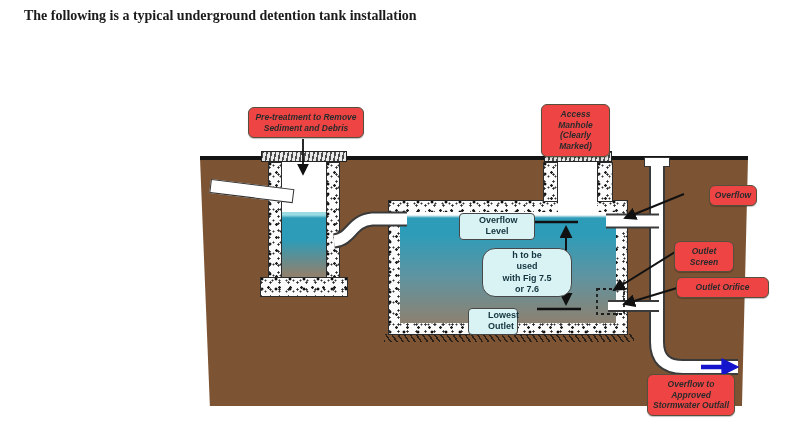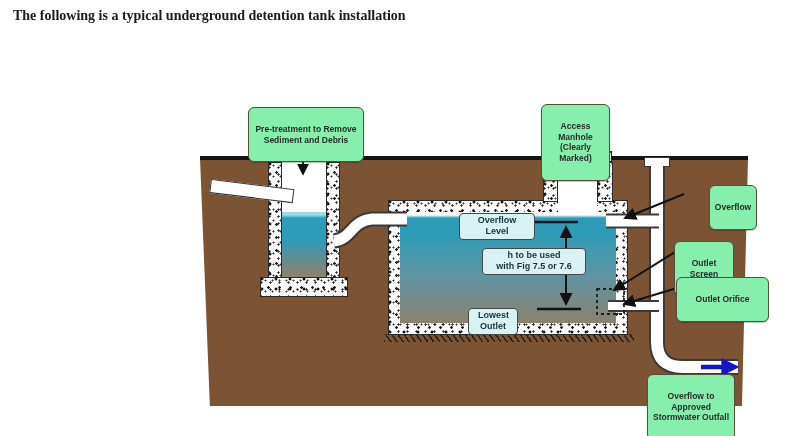--- a/index.html
+++ b/index.html
@@ -1,19 +1,19 @@
 <!DOCTYPE html>
 <html><head>
 <meta charset="utf-8">
 <style>
   html,body{margin:0;padding:0;background:#ffffff;}
   #stage{position:relative;width:800px;height:436px;background:#ffffff;overflow:hidden;
          font-family:"Liberation Sans",sans-serif;}
   .abs{position:absolute;}
-  #title{left:13px;top:8px;width:560px;font-family:"Liberation Serif",serif;
+  #title{left:24px;top:8px;width:560px;font-family:"Liberation Serif",serif;
          font-weight:bold;font-size:14px;color:#1b1b1b;}
   
   #ground{left:200px;top:158px;width:548px;height:248px;background:#7d5433;
           clip-path:polygon(0% 0%,100% 0%,98.9% 100%,1.8% 100%);}
   #ground-line{left:200px;top:156px;width:548px;height:4px;background:#141414;}
   
   .concrete{background-color:#fbfbfb;
     background-image:
       radial-gradient(circle,#1d1d1d 1.1px,transparent 1.5px),
       radial-gradient(circle,#2a2a2a 0.9px,transparent 1.3px),
@@ -41,32 +41,32 @@
   #chamber-base{left:260px;top:277px;width:88px;height:20px;}
   #pretreat-grate{left:261px;top:151px;width:86px;height:11px;}
   #inlet-pipe{left:211px;top:179px;width:84px;height:14px;background:#ffffff;
     border:1.5px solid #333;box-sizing:border-box;transform:rotate(7deg);transform-origin:left top;}
   #pipe-cap{left:644px;top:157px;width:26px;height:10px;background:#ffffff;
             border:1.5px solid #333;box-sizing:border-box;}
   #svg-overlay{left:0;top:0;width:800px;height:436px;pointer-events:none;}
   
   .lbl{position:absolute;box-sizing:border-box;text-align:center;font-weight:bold;
        white-space:pre-line;line-height:1.25;border-radius:6px;}
-  .yellow{background:#86efac;border:1.5px solid #55503c;color:#2b2b2b;font-size:8.5px;
-          padding:16px 3px;box-shadow:0 1px 1px rgba(0,0,0,.25);}
+  .yellow{background:#ef4444;border:1.5px solid #55503c;color:#2b2b2b;font-size:8.5px;
+          padding:4px 3px;box-shadow:0 1px 1px rgba(0,0,0,.25);font-style:italic;}
   .cyan{background:#d9f3f5;border:1.5px solid #474747;color:#13333d;font-size:9px;
-        padding:1px 9px;border-radius:4px;text-align:center;}
+        padding:1px 19px;border-radius:4px;text-align:center;}
   #lbl-pretreat{left:248px;top:107px;width:116px;}
   #lbl-manhole{left:541px;top:104px;width:69px;}
   #lbl-overflow{left:709px;top:185px;width:48px;}
   #lbl-screen{left:674px;top:241px;width:60px;}
   #lbl-orifice{left:676px;top:277px;width:93px;}
   #lbl-outfall{left:647px;top:374px;width:88px;}
   #lbl-ovlevel{left:459px;top:213px;width:76px;}
-  #lbl-hnote{left:482px;top:248px;width:104px;}
+  #lbl-hnote{left:482px;top:248px;width:90px;border-radius:13px;}
   #lbl-lowest{left:468px;top:300px;width:50px;margin-top:8px;}
 </style>
 </head>
 <body>
 
 <div id="stage">
 
   <div id="title" class="abs">The following is a typical underground detention tank installation</div>
 
   <div id="ground" class="abs"></div>

